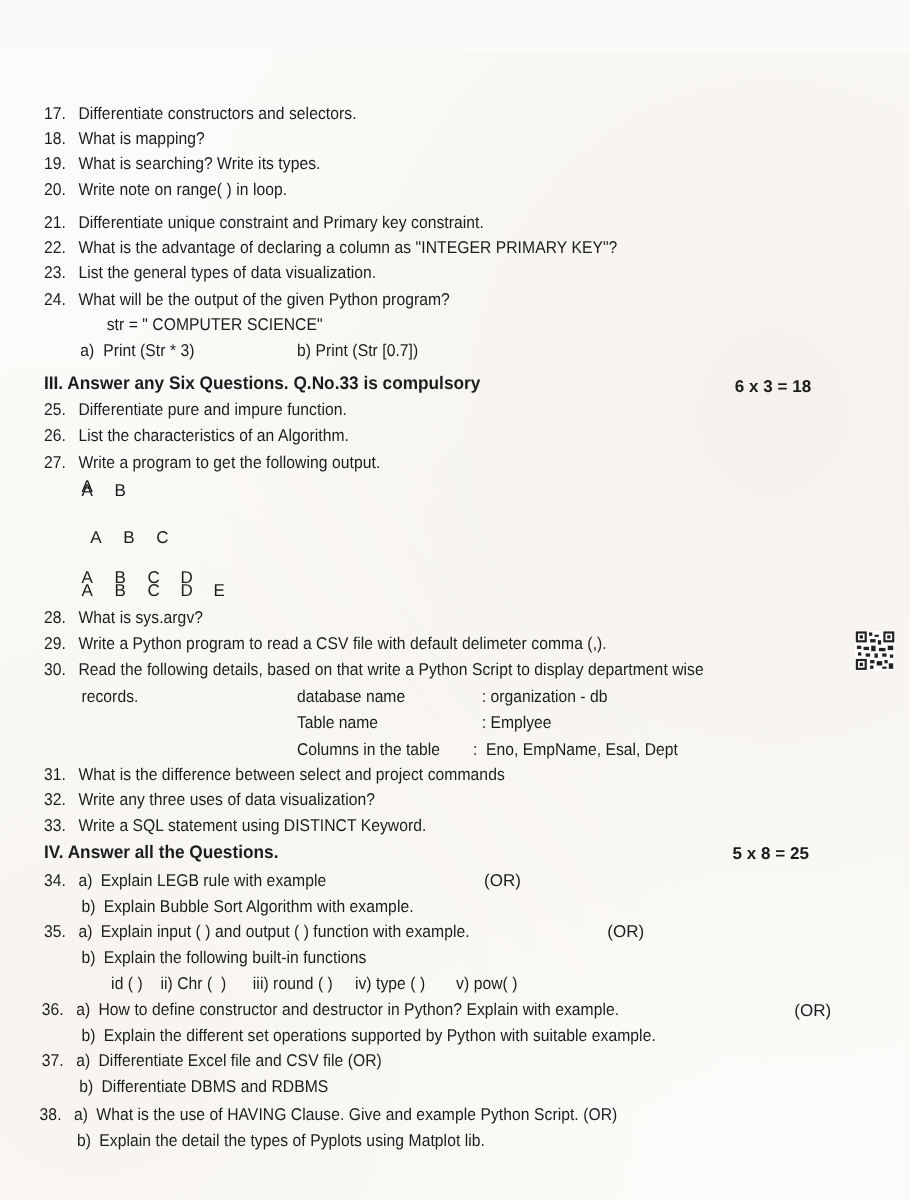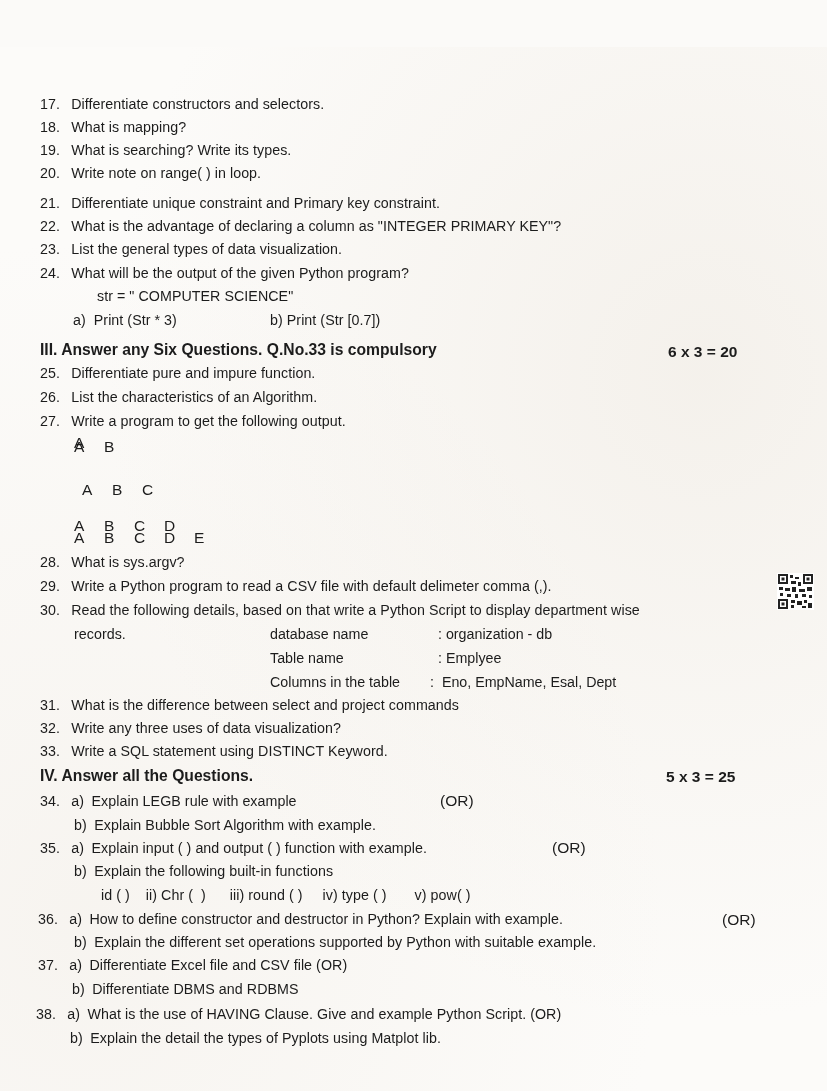--- a/index.html
+++ b/index.html
@@ -55,21 +55,21 @@
   <div class="line" style="left:40px;top:117px;"><span class="num">20.</span><span>Write note on range( ) in loop.</span></div>
   <div class="line" style="left:40px;top:147px;"><span class="num">21.</span><span>Differentiate unique constraint and Primary key constraint.</span></div>
   <div class="line" style="left:40px;top:170px;"><span class="num">22.</span><span>What is the advantage of declaring a column as "INTEGER PRIMARY KEY"?</span></div>
   <div class="line" style="left:40px;top:193px;"><span class="num">23.</span><span>List the general types of data visualization.</span></div>
   <div class="line" style="left:40px;top:217px;"><span class="num">24.</span><span>What will be the output of the given Python program?</span></div>
   <div class="line" style="left:97px;top:240px;">str = " COMPUTER SCIENCE"</div>
   <div class="line" style="left:73px;top:264px;">a)  Print (Str * 3)</div>
   <div class="line" style="left:270px;top:264px;">b) Print (Str [0.7])</div>
 
   <div class="heading" style="left:40px;top:293px;">III. Answer any Six Questions. Q.No.33 is compulsory</div>
-  <div class="marks" style="left:668px;top:296px;">6 x 3 = 20</div>
+  <div class="marks" style="left:668px;top:296px;">6 x 3 = 18</div>
 
   <div class="line" style="left:40px;top:317px;"><span class="num">25.</span><span>Differentiate pure and impure function.</span></div>
   <div class="line" style="left:40px;top:341px;"><span class="num">26.</span><span>List the characteristics of an Algorithm.</span></div>
   <div class="line" style="left:40px;top:365px;"><span class="num">27.</span><span>Write a program to get the following output.</span></div>
 
   <div class="pattern" style="left:74px;top:387px;"><span>A</span></div>
   <div class="pattern" style="left:74px;top:391px;"><span>A</span><span>B</span></div>
   <div class="pattern" style="left:82px;top:434px;"><span>A</span><span>B</span><span>C</span></div>
   <div class="pattern" style="left:74px;top:470px;"><span>A</span><span>B</span><span>C</span><span>D</span></div>
   <div class="pattern" style="left:74px;top:482px;"><span>A</span><span>B</span><span>C</span><span>D</span><span>E</span></div>
@@ -84,21 +84,21 @@
   <div class="tbl" style="left:270px;top:602px;">Table name</div>
   <div class="tbl" style="left:438px;top:602px;">: Emplyee</div>
   <div class="tbl" style="left:270px;top:626px;">Columns in the table</div>
   <div class="tbl" style="left:430px;top:626px;">:  Eno, EmpName, Esal, Dept</div>
 
   <div class="line" style="left:40px;top:649px;"><span class="num">31.</span><span>What is the difference between select and project commands</span></div>
   <div class="line" style="left:40px;top:672px;"><span class="num">32.</span><span>Write any three uses of data visualization?</span></div>
   <div class="line" style="left:40px;top:695px;"><span class="num">33.</span><span>Write a SQL statement using DISTINCT Keyword.</span></div>
 
   <div class="heading" style="left:40px;top:719px;">IV. Answer all the Questions.</div>
-  <div class="marks" style="left:666px;top:721px;">5 x 3 = 25</div>
+  <div class="marks" style="left:666px;top:721px;">5 x 8 = 25</div>
 
   <div class="line" style="left:40px;top:745px;"><span class="num">34.</span><span class="sub">a)</span><span>Explain LEGB rule with example</span></div>
   <div class="or" style="left:440px;top:745px;">(OR)</div>
   <div class="line" style="left:74px;top:769px;"><span class="sub">b)</span><span>Explain Bubble Sort Algorithm with example.</span></div>
 
   <div class="line" style="left:40px;top:792px;"><span class="num">35.</span><span class="sub">a)</span><span>Explain input ( ) and output ( ) function with example.</span></div>
   <div class="or" style="left:552px;top:792px;">(OR)</div>
   <div class="line" style="left:74px;top:815px;"><span class="sub">b)</span><span>Explain the following built-in functions</span></div>
   <div class="line" style="left:101px;top:839px;">id ( )    ii) Chr (  )      iii) round ( )     iv) type ( )       v) pow( )</div>
 

